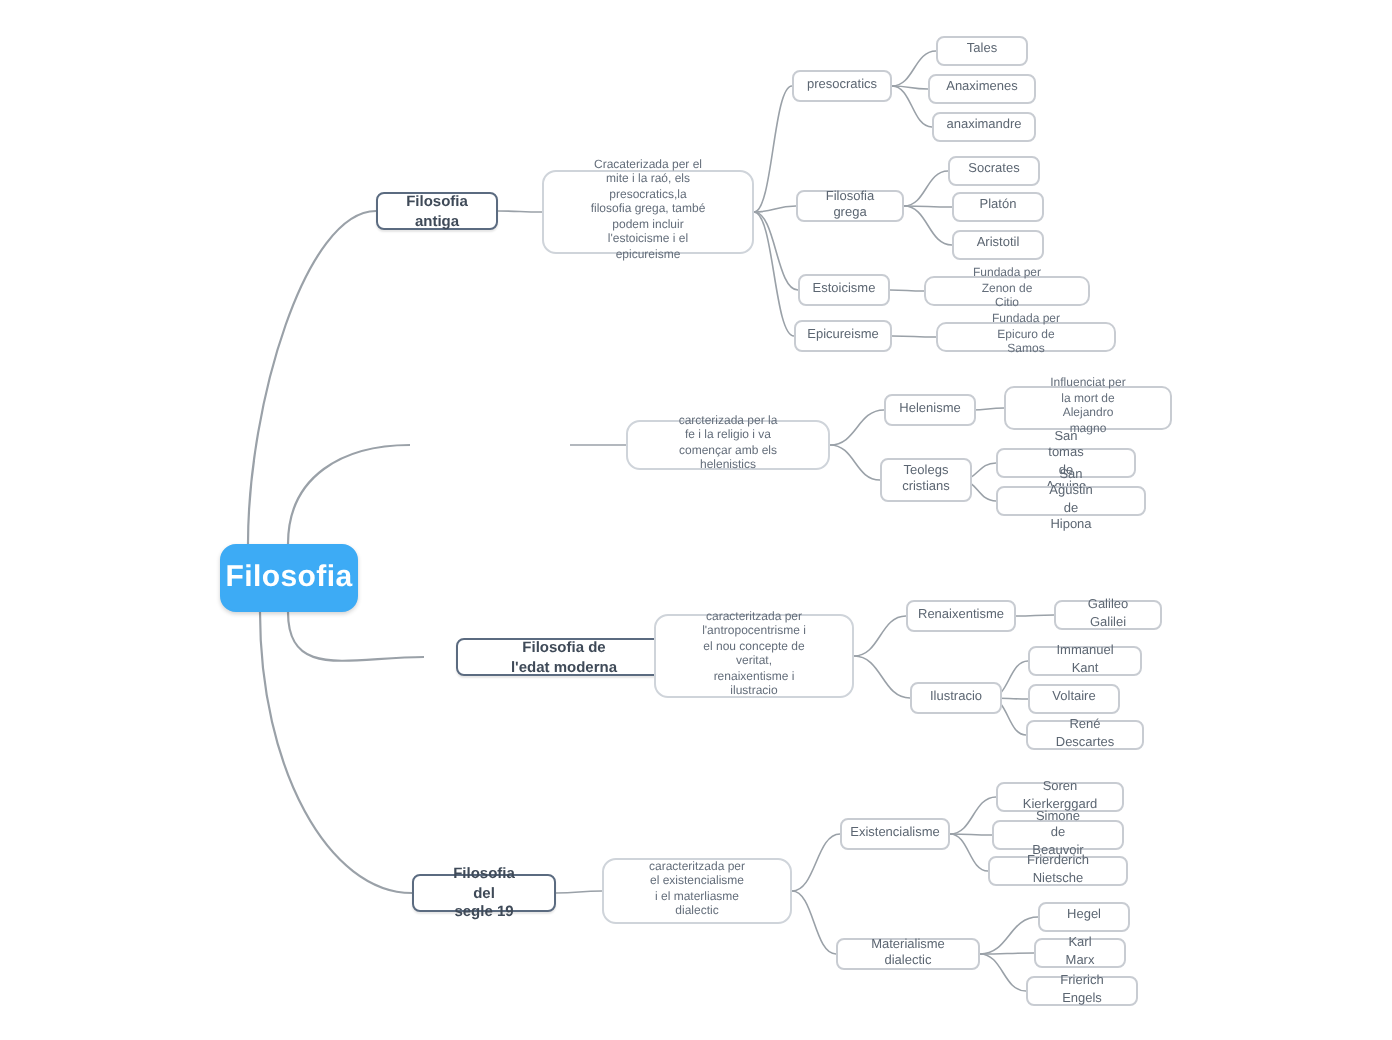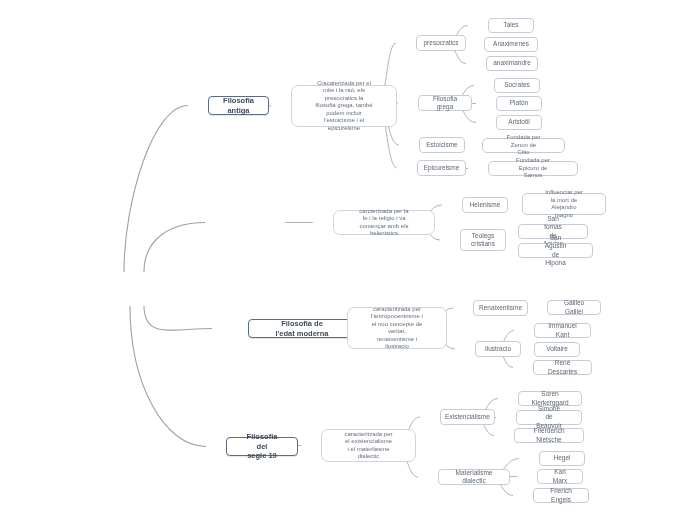--- a/index.html
+++ b/index.html
@@ -3,21 +3,21 @@
 <meta charset="utf-8">
 <style>
   html,body{margin:0;padding:0;background:#ffffff;}
   body{width:696px;height:520px;position:relative;overflow:hidden;
        font-family:"Liberation Sans","DejaVu Sans",sans-serif;}
   #canvas{position:absolute;inset:0;width:696px;height:520px;}
   #links{position:absolute;left:0;top:0;width:696px;height:520px;pointer-events:none;}
   .node{position:absolute;box-sizing:border-box;display:flex;align-items:center;
         justify-content:center;text-align:center;background:#ffffff;
         border:1px solid #c8ccd2;border-radius:5px;color:#5a6472;
-        line-height:1.25;padding:2px 22px;margin-left:20px;}
+        line-height:1.25;padding:2px 22px;}
   .root{background:#3dabf5;border:1px solid #3dabf5;border-radius:8px;
         color:#ffffff;font-size:15px;font-weight:bold;letter-spacing:.2px;
         box-shadow:0 1px 2px rgba(0,0,0,.18);}
   .lvl1{border:1.5px solid #5b6b80;border-radius:4px;color:#3f4a58;
         font-size:7.5px;font-weight:bold;box-shadow:0 1px 1px rgba(0,0,0,.10);}
   .desc{border:1px solid #cfd4da;border-radius:7px;color:#646e7b;font-size:6px;}
   .lvl2{font-size:6.5px;border-radius:4px;color:#5c6672;}
   .lvl3{font-size:6.5px;border-radius:4px;color:#5c6672;}
   .leafdesc{font-size:6px;border-radius:5px;color:#646e7b;}
 </style>
@@ -60,20 +60,23 @@
       <path d="M495,349 C504.5,349 504.5,349.5 514,349.5" fill="none" stroke="#9aa1a8" stroke-width="0.8"></path>
       <path d="M495,349 C504,349 504,367.5 513,367.5" fill="none" stroke="#9aa1a8" stroke-width="0.8"></path>
       <path d="M475,417 C486.5,417 486.5,398.5 498,398.5" fill="none" stroke="#9aa1a8" stroke-width="0.8"></path>
       <path d="M475,417 C485.5,417 485.5,417.5 496,417.5" fill="none" stroke="#9aa1a8" stroke-width="0.8"></path>
       <path d="M475,417 C484.5,417 484.5,435.5 494,435.5" fill="none" stroke="#9aa1a8" stroke-width="0.8"></path>
       <path d="M490,477 C504.5,477 504.5,458.5 519,458.5" fill="none" stroke="#9aa1a8" stroke-width="0.8"></path>
       <path d="M490,477 C503.5,477 503.5,476.5 517,476.5" fill="none" stroke="#9aa1a8" stroke-width="0.8"></path>
       <path d="M490,477 C501.5,477 501.5,495.5 513,495.5" fill="none" stroke="#9aa1a8" stroke-width="0.8"></path>
     </svg>
 
+  <div class="node root" style="left:110px;top:272px;width:69px;height:34px;">
+    <span>Filosofia</span>
+  </div>
 
   <div class="node lvl1" style="left:188px;top:96px;width:61px;height:19px;">
     <span>Filosofia antiga</span>
   </div>
   <div class="node desc" style="left:271px;top:85px;width:106px;height:42px;">
     <span>Cracaterizada per el mite i la raó, els presocratics,la filosofia grega, també podem incluir l'estoicisme i el epicureisme</span>
   </div>
 
   <div class="node lvl2" style="left:396px;top:35px;width:50px;height:16px;">
     <span>presocratics</span>

